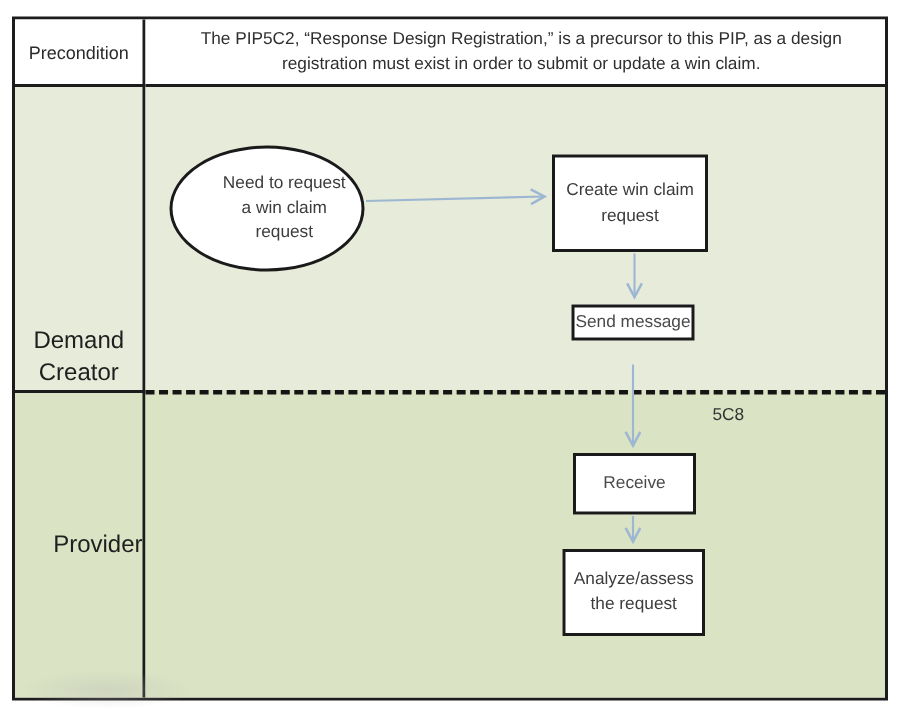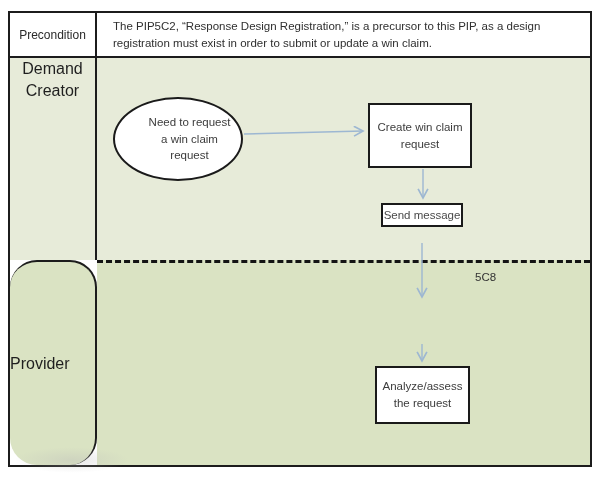--- a/index.html
+++ b/index.html
@@ -22,32 +22,32 @@
   }
   .cell{box-sizing:border-box;}
   .label-col{border-right:2px solid var(--border);}
   .precond-label{
     background:#fff;border-bottom:2px solid var(--border);
     display:flex;align-items:center;justify-content:center;
     font-size:12px;color:#2a2a2a;
   }
   .precond-text{
     background:#fff;border-bottom:2px solid var(--border);
-    padding:5px 8px 4px 16px;font-size:11.5px;line-height:1.5;color:#2f2f2f;
+    padding:5px 8px 4px 16px;font-size:11.5px;line-height:1.5;color:#2f2f2f;text-align:center;
   }
   .demand-label{
     background:var(--demand-lane-bg);
-    display:flex;align-items:flex-start;justify-content:center;text-align:center;
+    display:flex;align-items:flex-end;justify-content:center;text-align:center;
     font-size:16px;line-height:1.35;color:#1f1f1f;
   }
   .demand-content{background:var(--demand-lane-bg);}
   .provider-label{
     background:var(--provider-lane-bg);border-top:2px solid var(--border);
-    display:flex;align-items:center;justify-content:flex-start;text-align:center;
-    font-size:16px;color:#1f1f1f;border-radius:27px;
+    display:flex;align-items:center;justify-content:flex-end;text-align:center;
+    font-size:16px;color:#1f1f1f;
   }
   .provider-content{background:var(--provider-lane-bg);border-top:3px dashed #141414;}
 
   
   .shape{position:absolute;box-sizing:border-box;background:#ffffff;border:2px solid #1a1a1a;
     display:flex;align-items:center;justify-content:center;text-align:center;
     font-size:11.5px;line-height:1.45;color:#3c3c3c;}
   .shape .inner{display:block;}
   .start-ellipse{left:113px;top:97px;width:130px;height:84px;border-radius:50%;}
   .start-ellipse .inner{width:84px;margin-left:23px;}
@@ -115,19 +115,22 @@
   <div class="shape box-create">
     <span class="inner">Create win claim request</span>
   </div>
 
   <div class="shape box-send">
     <span class="inner">Send message</span>
   </div>
 
   <div class="arrow-label">5C8</div>
 
+  <div class="shape box-receive">
+    <span class="inner">Receive</span>
+  </div>
 
   <div class="shape box-analyze">
     <span class="inner">Analyze/assess the request</span>
   </div>
 
   <div class="watermark"></div>
 </div>
 
 </body></html>

